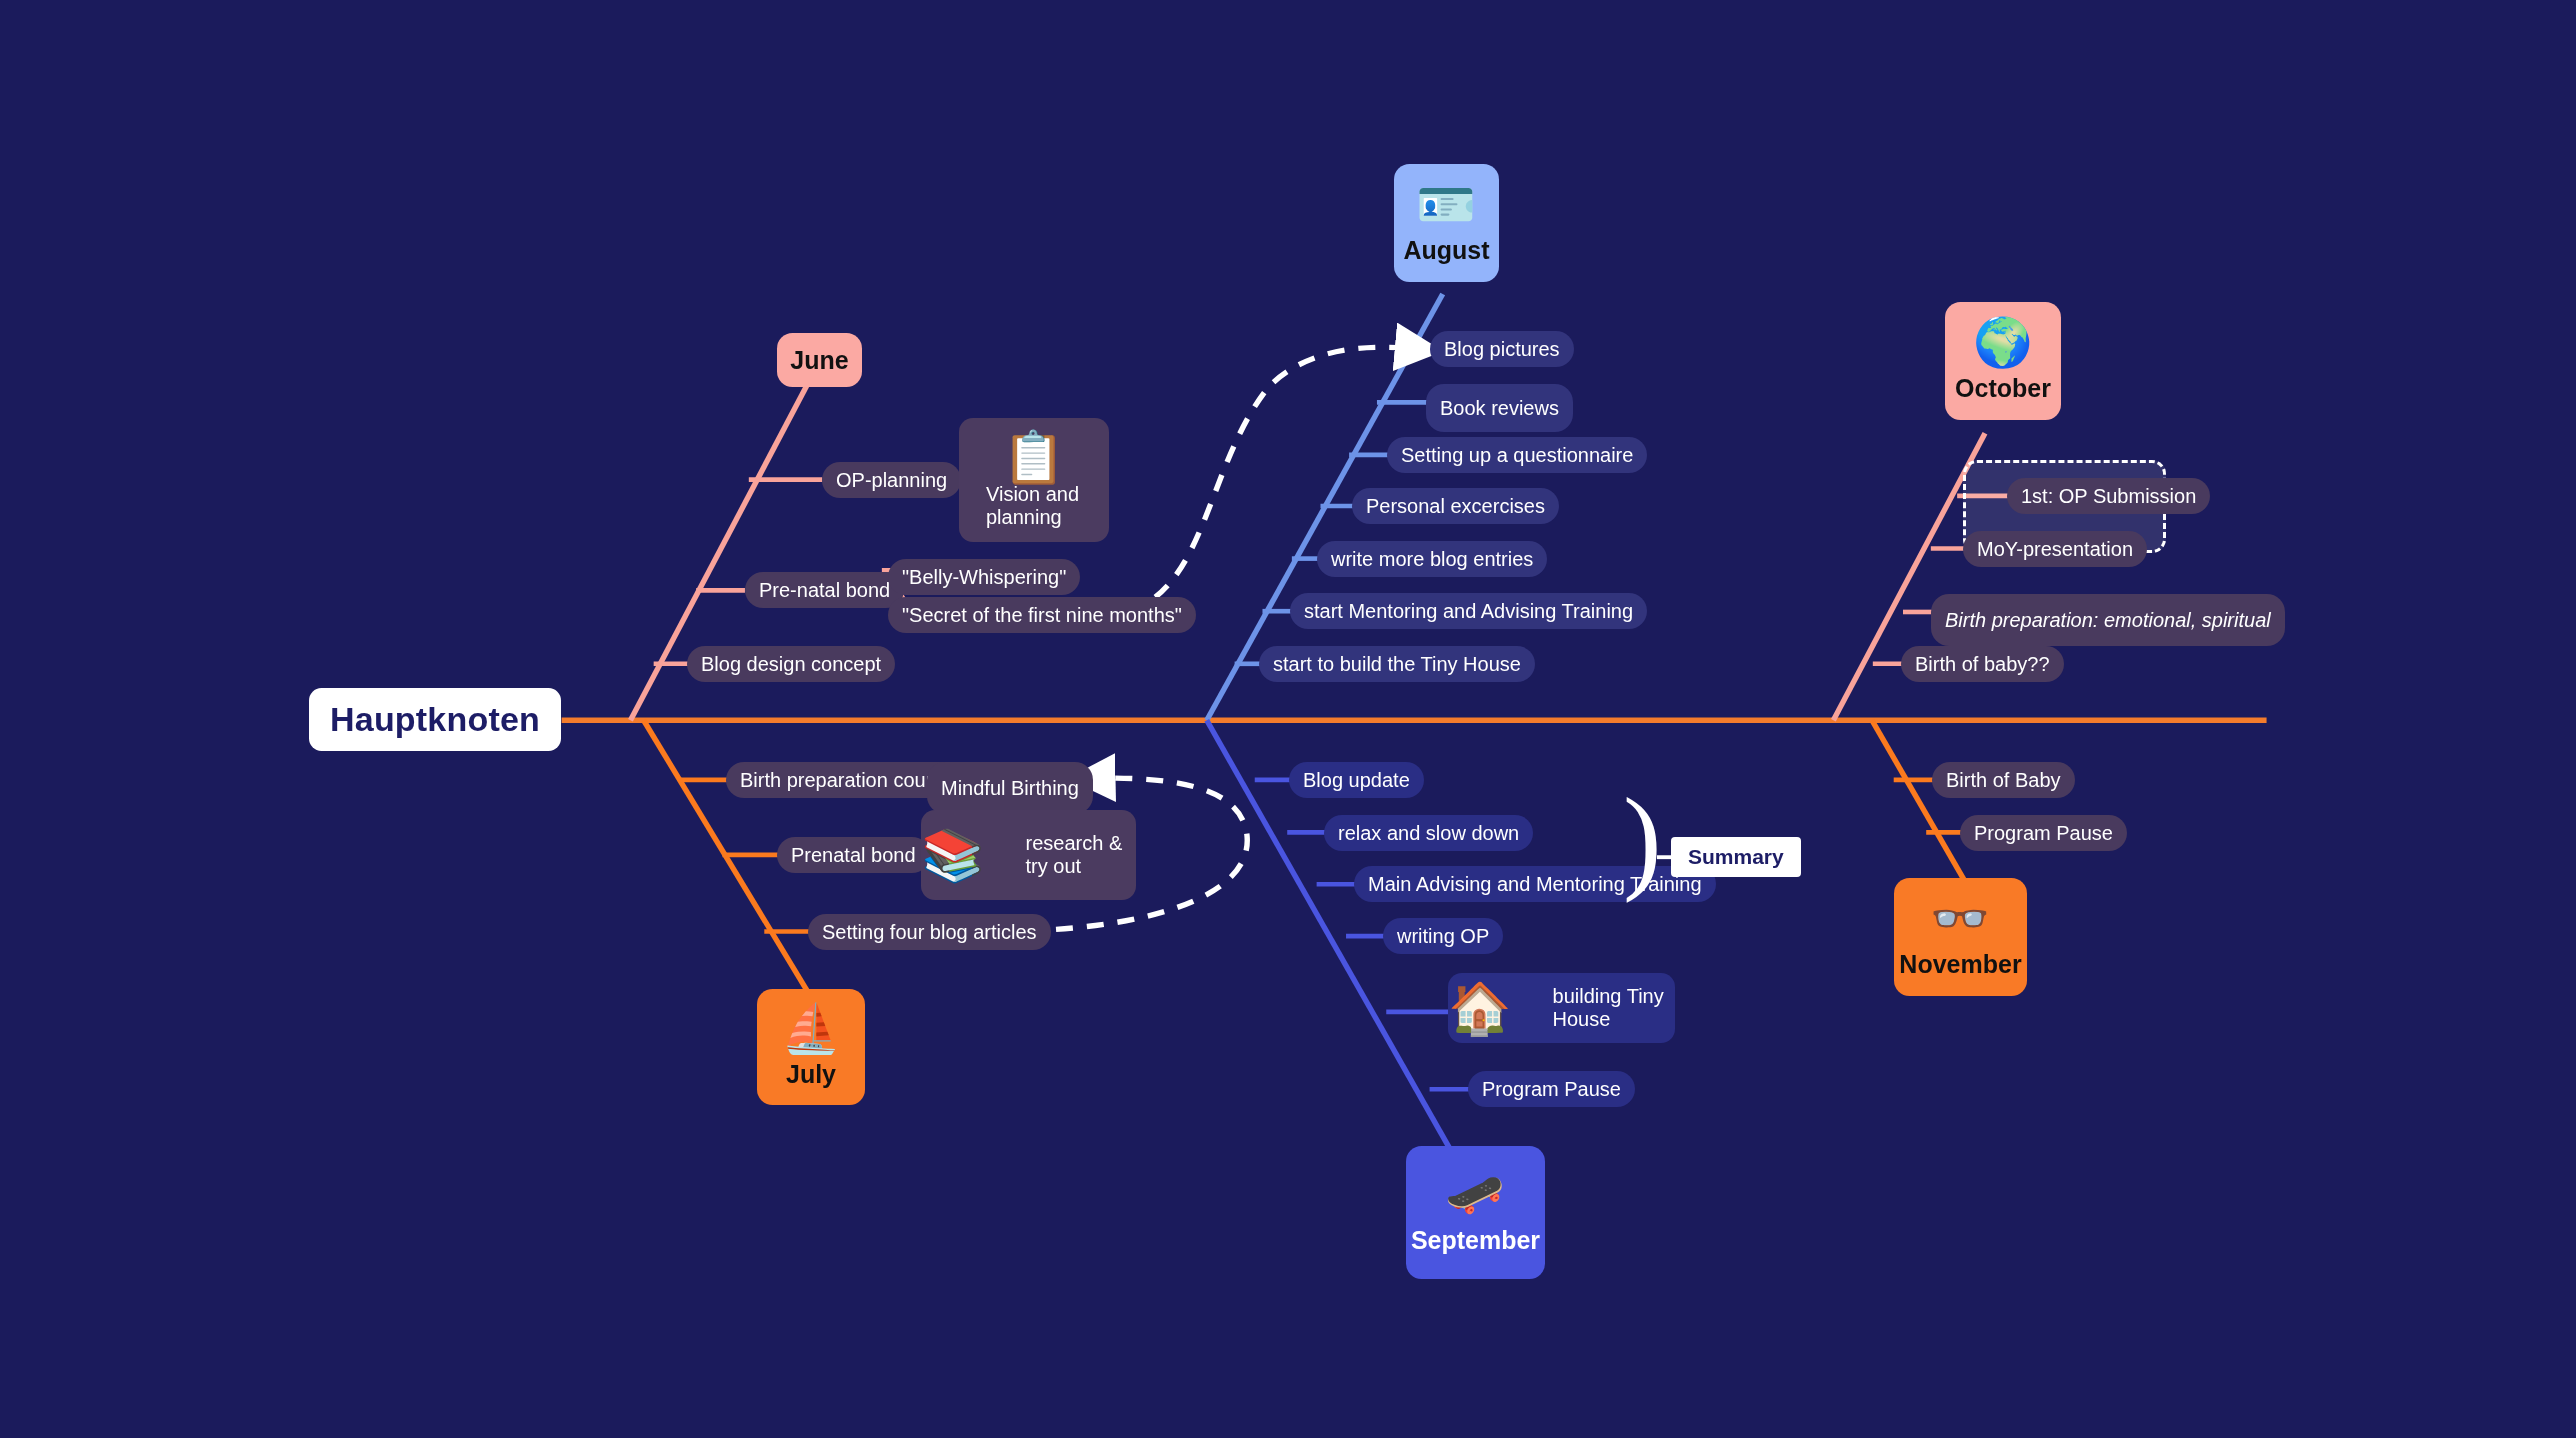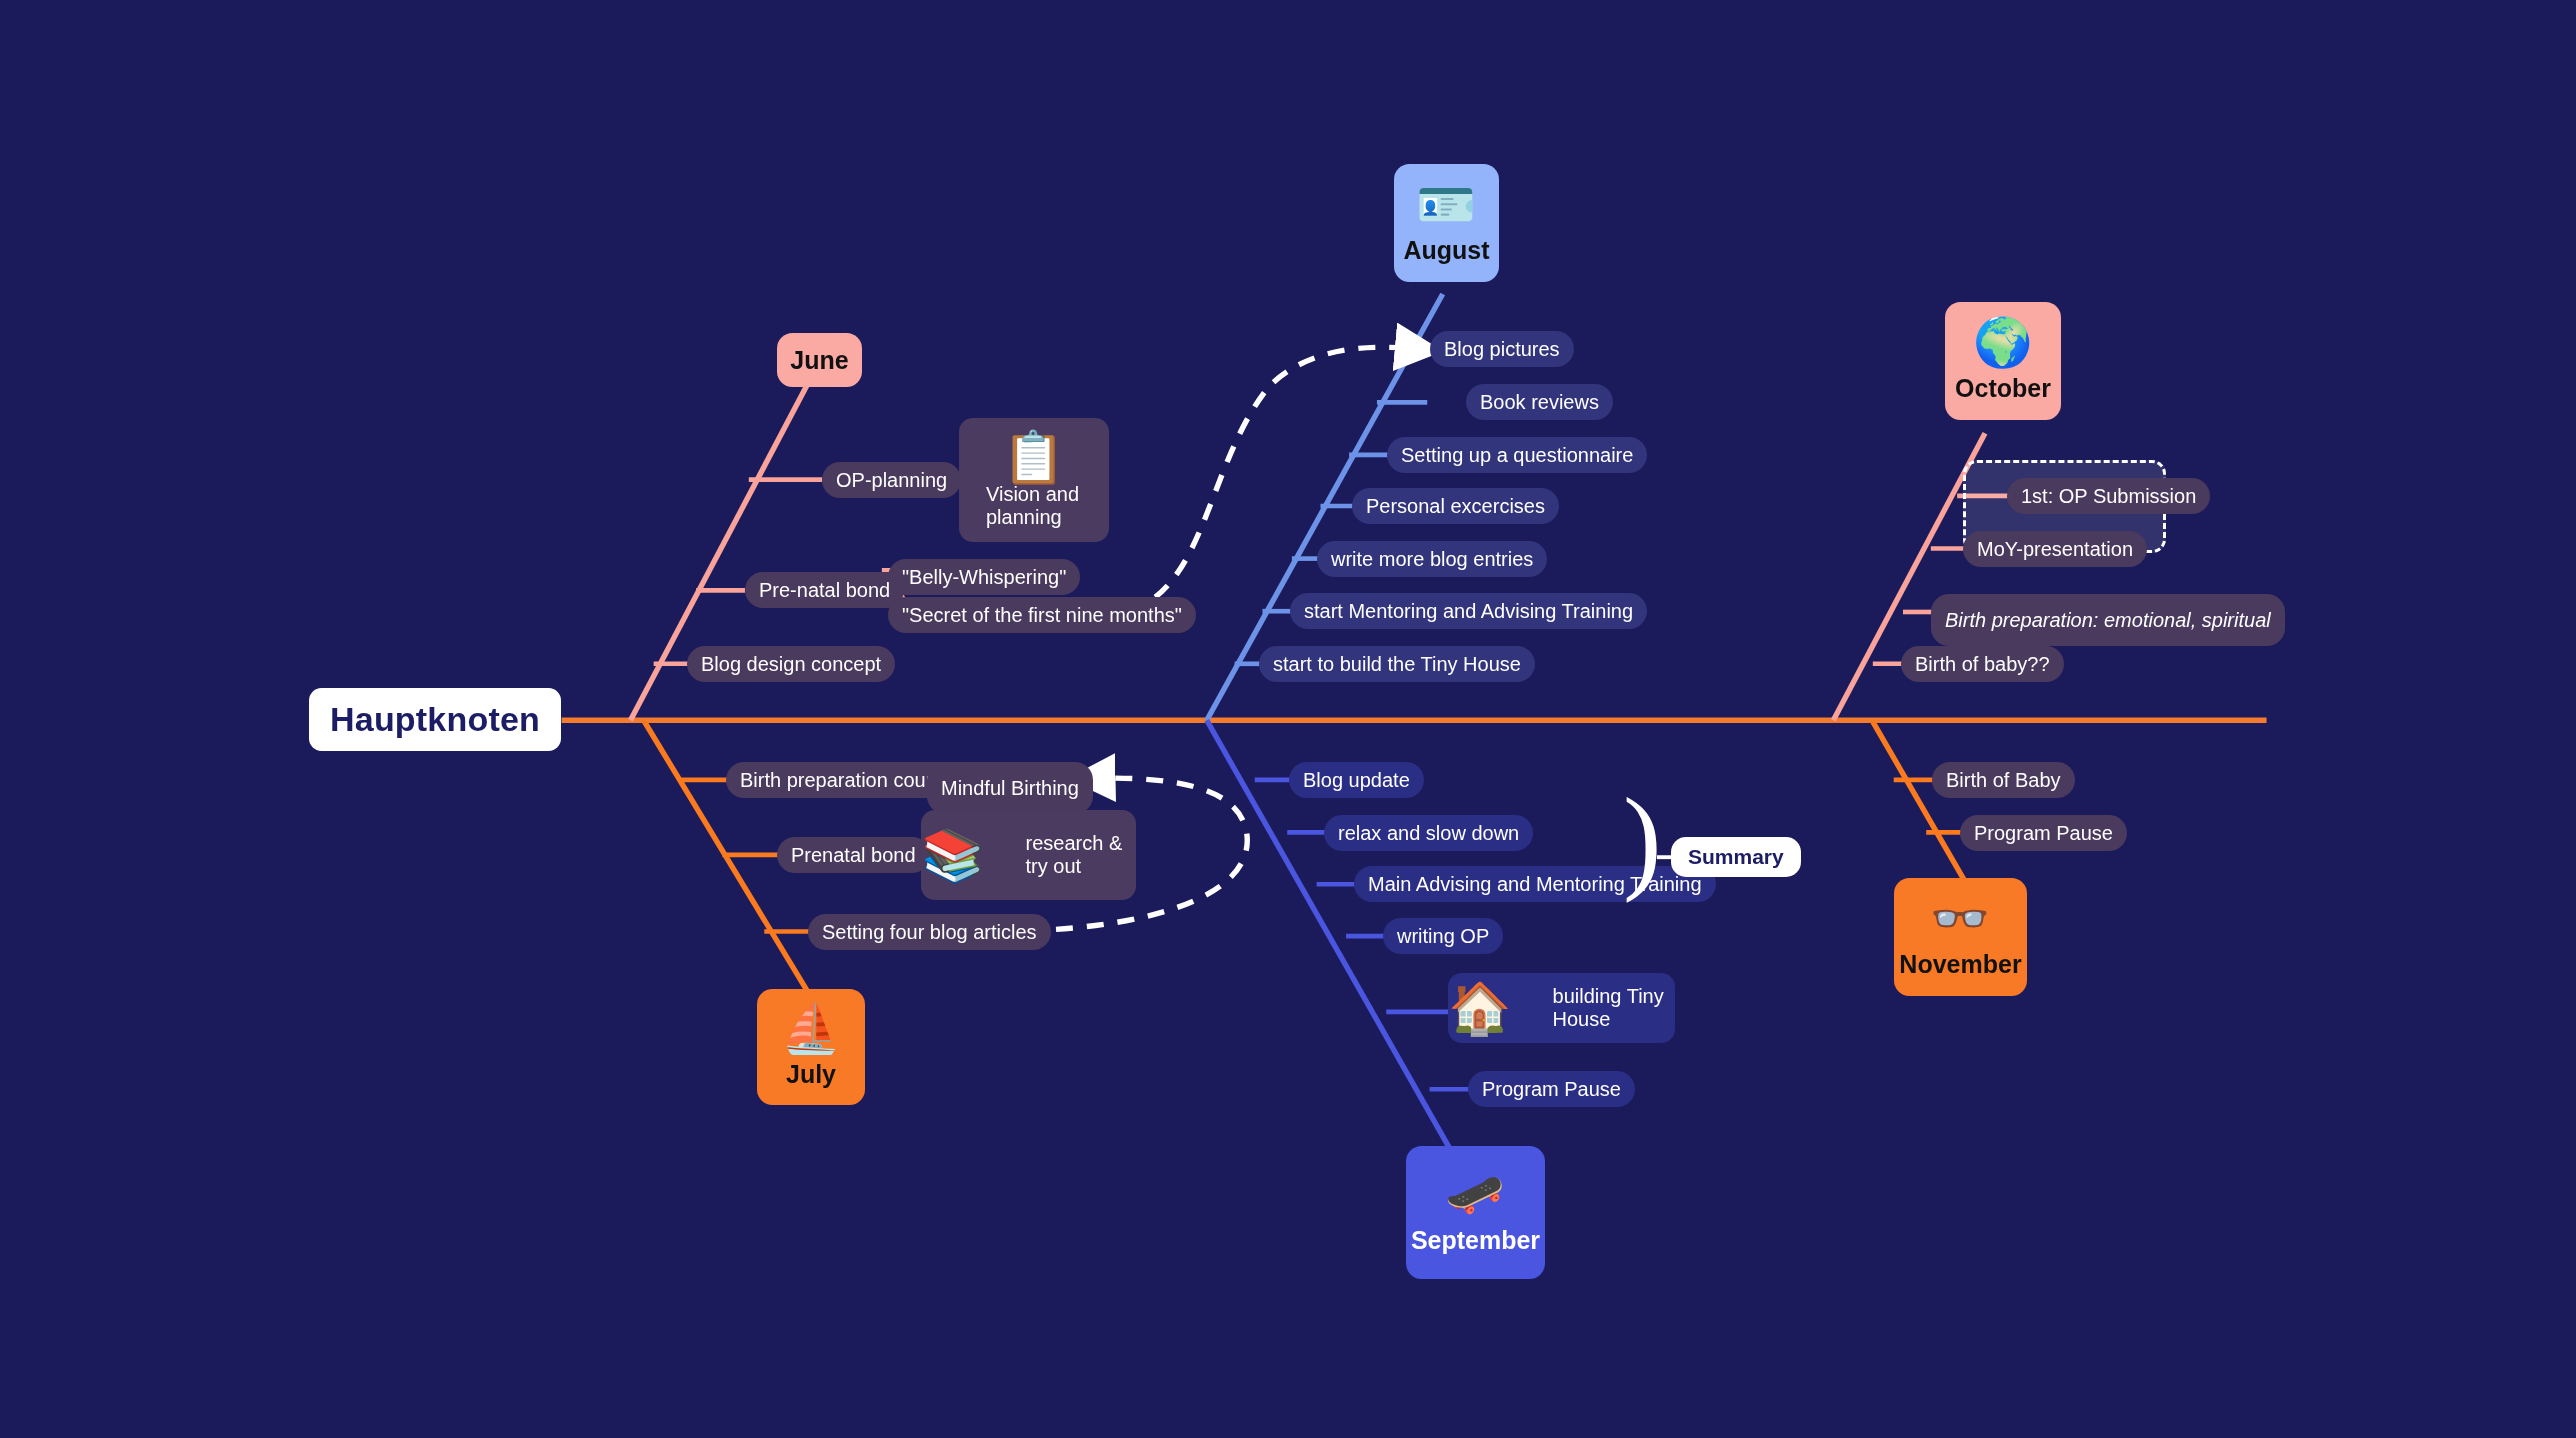--- a/index.html
+++ b/index.html
@@ -30,21 +30,21 @@
   
   .pill{
     border-radius:18px;display:flex;align-items:center;
     color:#ffffff;font-size:20px;white-space:nowrap;
     padding:6px 14px;box-sizing:border-box;
   }
   .pill.purple{background:#493a5e;}
   .pill.blueA{background:#32347c;}
   .pill.blueB{background:#2a2e85;}
   .pill.white{background:#ffffff;color:#1d1d66;font-size:21px;font-weight:600;
-    border-radius:15px;padding:9.3px 17px;}
+    border-radius:4px;padding:9.3px 17px;}
 
   
   .card{
     background:#4b3b60;border-radius:14px;display:flex;
     align-items:center;justify-content:center;flex-direction:column;
     color:#ffffff;box-sizing:border-box;
   }
   .card.row{flex-direction:row;gap:14px;}
   .card .ctext{font-size:20px;padding-left:27px;}
   .card .cicon{font-size:51px;line-height:1;}
@@ -202,21 +202,21 @@
   </div>
 
   <div class="node pill purple" style="left:808px;top:914px;height:36px;">
     <span>Setting four blog articles</span>
   </div>
 
   <div class="node pill blueA" style="left:1430px;top:331px;height:36px;">
     <span>Blog pictures</span>
   </div>
 
-  <div class="node pill blueA" style="left:1426px;top:384px;height:36px;margin-left:40px;">
+  <div class="node pill blueA" style="left:1426px;top:384px;height:48px;">
     <span>Book reviews</span>
   </div>
 
   <div class="node pill blueA" style="left:1387px;top:437px;height:36px;">
     <span>Setting up a questionnaire</span>
   </div>
 
   <div class="node pill blueA" style="left:1352px;top:488px;height:36px;">
     <span>Personal excercises</span>
   </div>

